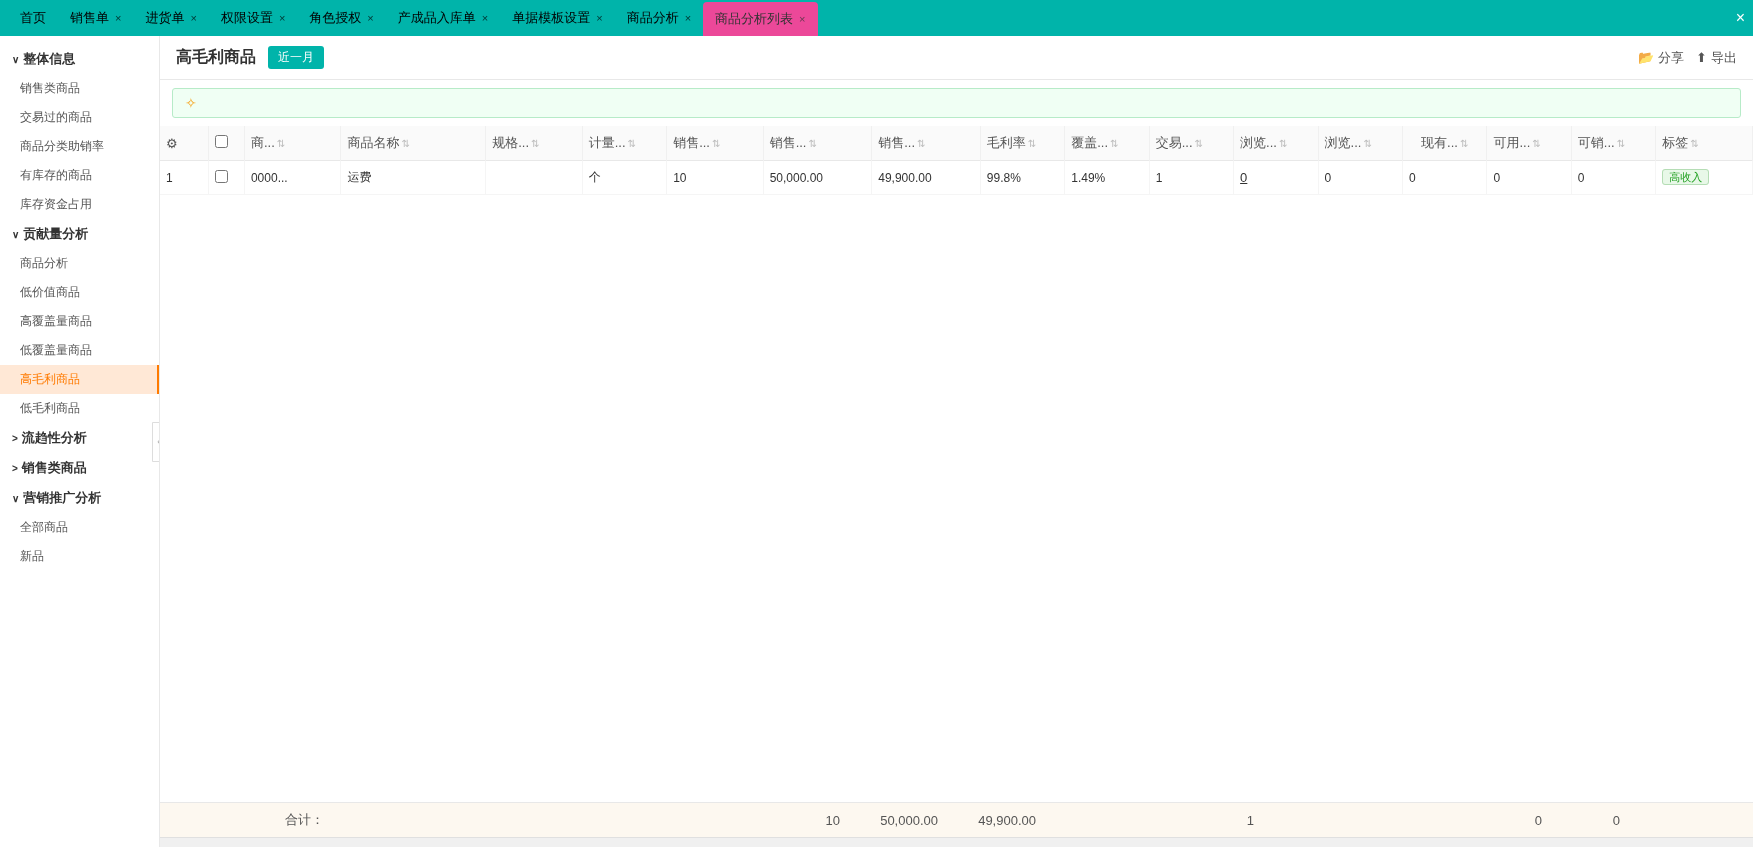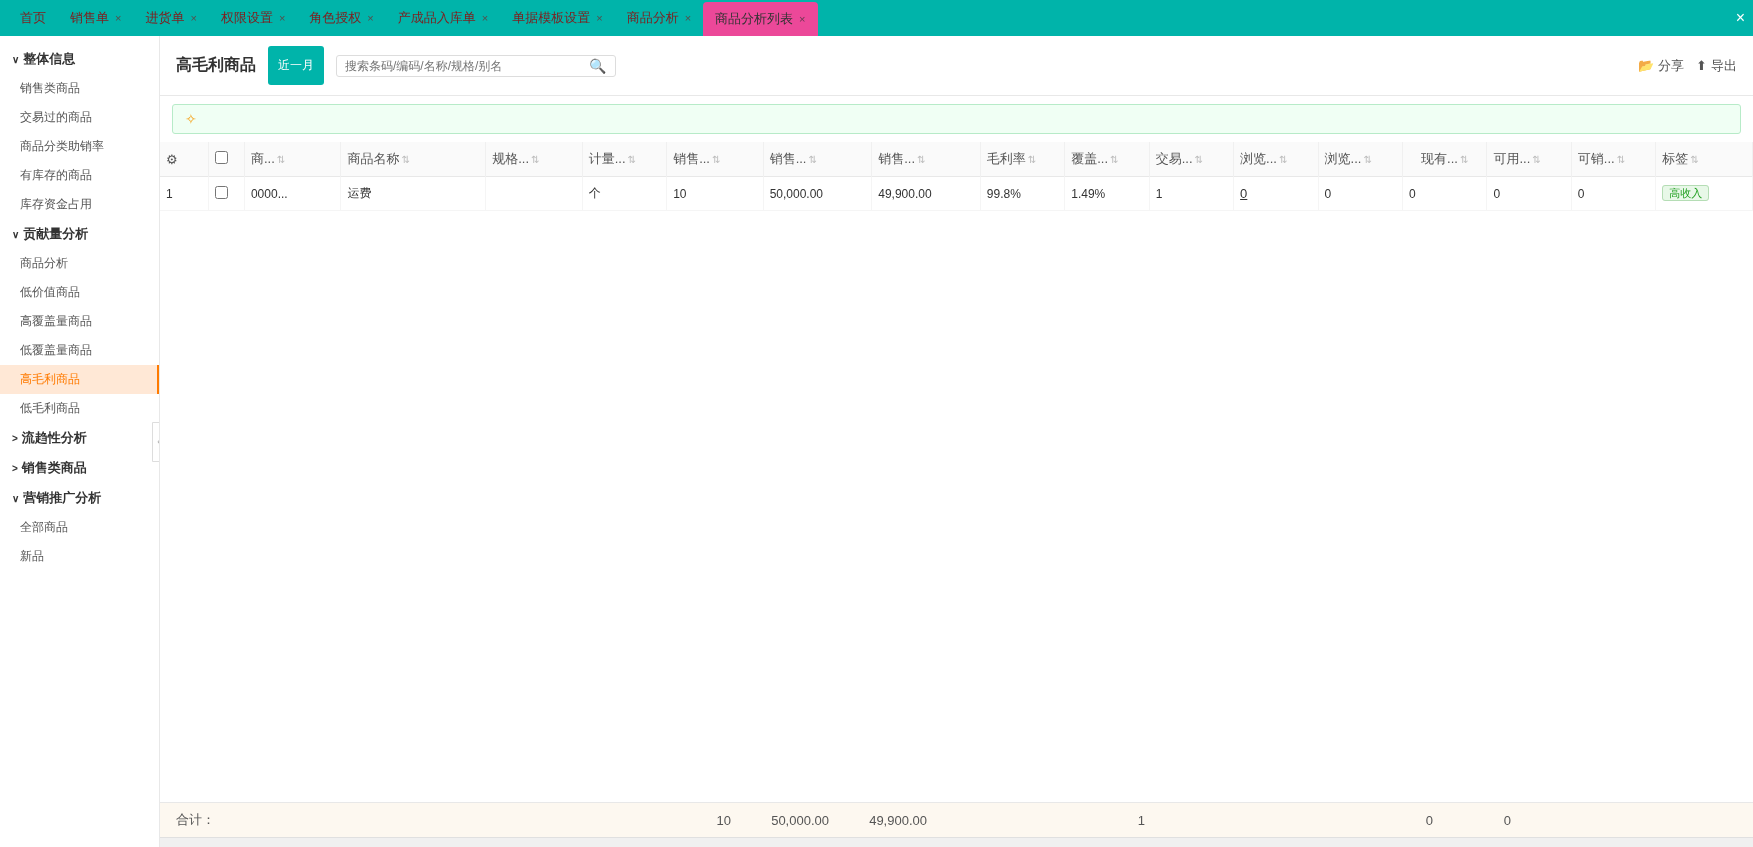--- a/index.html
+++ b/index.html
@@ -13,21 +13,21 @@
       height: 36px;
       padding: 0 8px;
       flex-shrink: 0;
       position: relative;
     }
     .nav-tab {
       display: flex;
       align-items: center;
       height: 36px;
       padding: 0 12px;
-      color: #7f1d1d;
+      color: #000000;
       cursor: pointer;
       white-space: nowrap;
       font-size: 13px;
       gap: 4px;
     }
     .nav-tab.active {
       background: #ec4899;
       color: #333;
       border-radius: 4px 4px 0 0;
       margin-top: 2px;
@@ -110,21 +110,21 @@
     .content-title {
       font-size: 16px;
       font-weight: bold;
       color: #333;
     }
     .time-filter-btn {
       background: #00b4aa;
       color: #fff;
       border: none;
       border-radius: 3px;
-      padding: 11px 10px;
+      padding: 3px 10px;
       cursor: pointer;
       font-size: 12px;
     }
     .search-input-wrap {
       display: flex;
       align-items: center;
       border: 1px solid #ddd;
       border-radius: 3px;
       padding: 2px 8px;
       flex: 1;
@@ -236,27 +236,28 @@
       border-radius: 3px;
       padding: 1px 6px;
       font-size: 11px;
     }
     .underline-link { text-decoration: underline; color: #333; cursor: pointer; }
 
     
     .table-footer {
       background: #fdf8f0;
       border-top: 1px solid #e8e8e8;
-      padding: 8px 16px;
+      padding: 8px 28px;
       display: flex;
       align-items: center;
       font-size: 12px;
       color: #555;
       flex-shrink: 0;
       gap: 0;
+      justify-content: center;
     }
     .footer-label { color: #555; margin-right: 16px; }
     .footer-val { min-width: 60px; text-align: right; margin-right: 8px; }
 
     
     .scrollbar-row {
       height: 10px;
       background: #f0f0f0;
       border-top: 1px solid #e0e0e0;
       flex-shrink: 0;
@@ -327,24 +328,20 @@
       <div class="sidebar-item">全部商品</div>
       <div class="sidebar-item">新品</div>
       <div class="collapse-btn">«</div>
     </div>
 
   <div class="content-panel">
 
     <div class="content-header">
       <span class="content-title">高毛利商品</span>
       <button class="time-filter-btn">近一月</button>
-      <div class="search-input-wrap">
-        <input type="text" placeholder="搜索条码/编码/名称/规格/别名" style="">
-        <span class="search-icon">🔍</span>
-      </div>
       <div class="header-actions">
         <button class="action-btn">
           <span>📂</span>
           <span>分享</span>
         </button>
         <button class="action-btn">
           <span>⬆</span>
           <span>导出</span>
         </button>
       </div>

